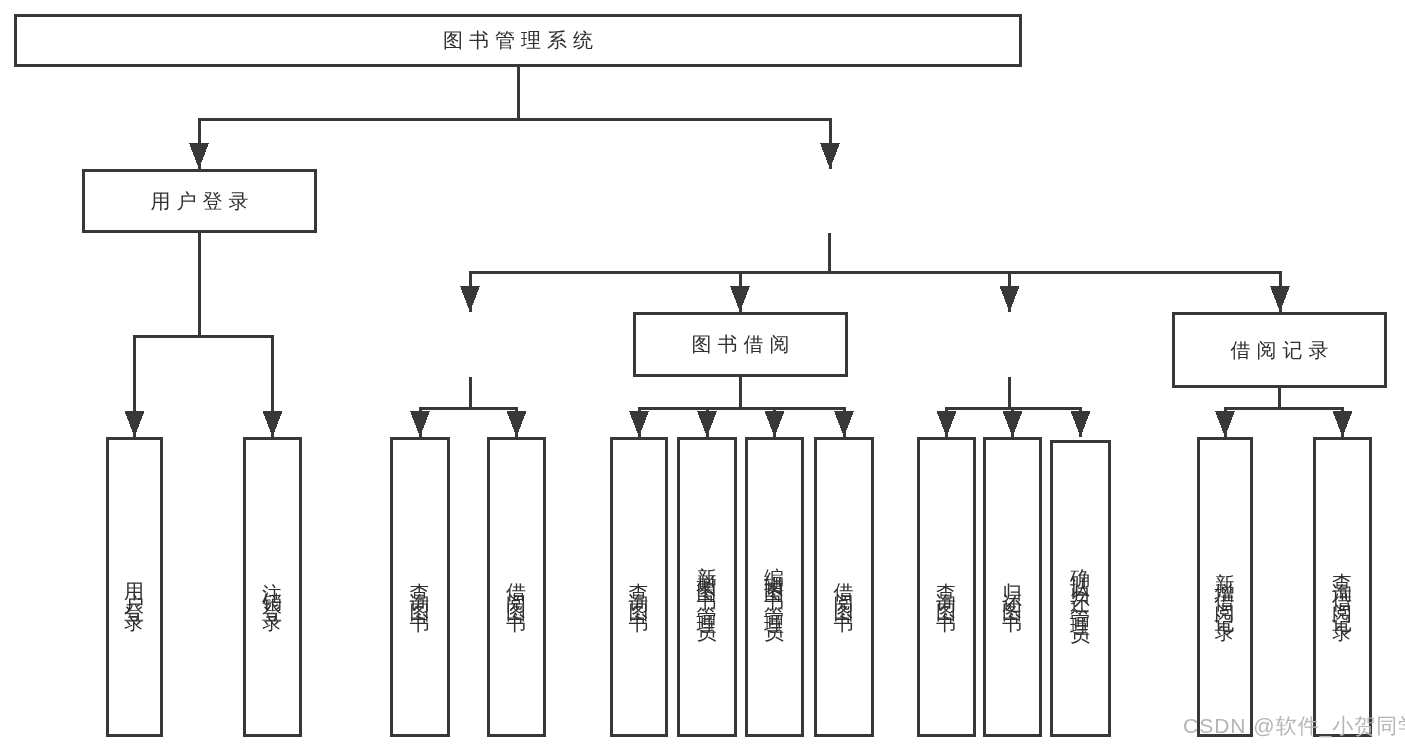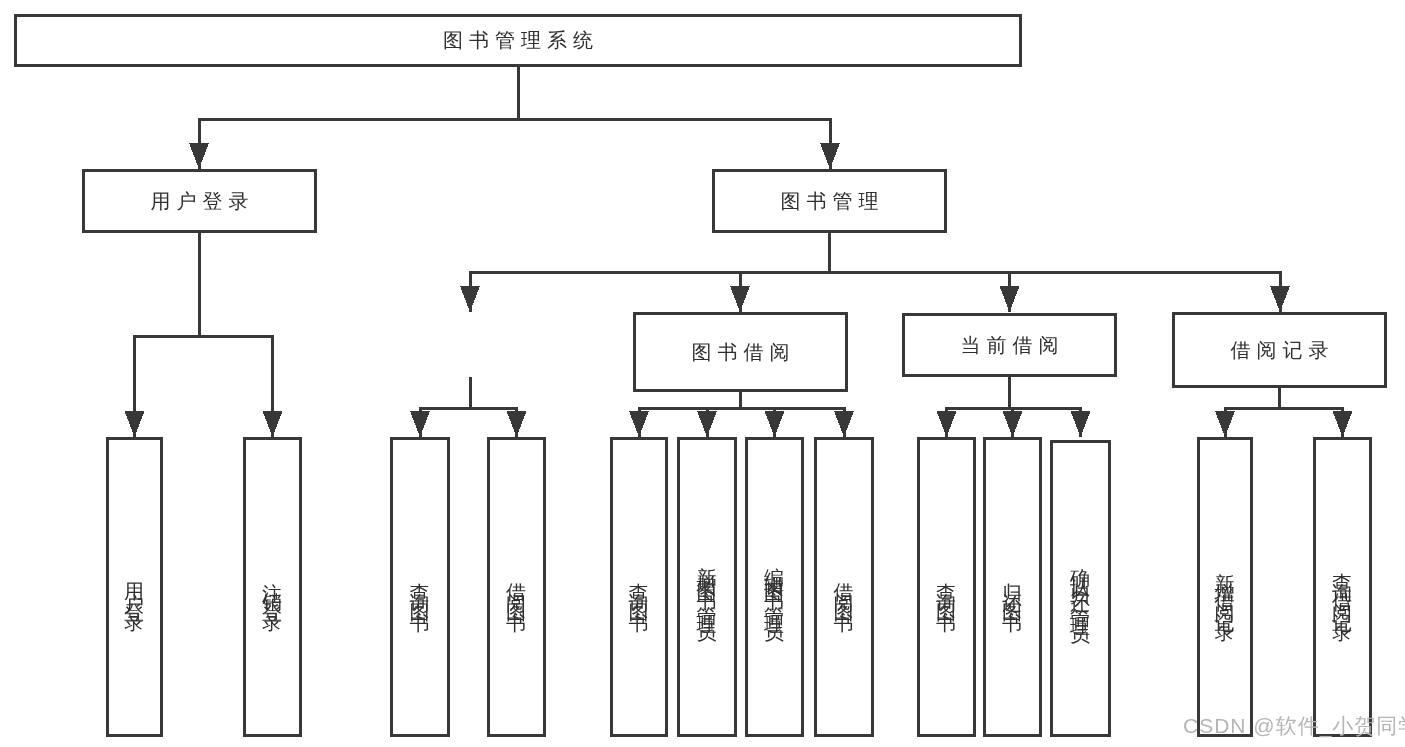--- a/index.html
+++ b/index.html
@@ -83,24 +83,22 @@
     <path d="M1080.5 408.5 V437" marker-end="url(#arrow)"></path>
 
     <path d="M1279.5 375 V408.5 M1223.5 408.5 H1344"></path>
     <path d="M1225 408.5 V437" marker-end="url(#arrow)"></path>
     <path d="M1342.5 408.5 V437" marker-end="url(#arrow)"></path>
   </svg>
 
   <div class="node hbox" style="left:14px;top:14px;width:1008px;height:53px">图书管理系统</div>
 
   <div class="node hbox" style="left:82px;top:169px;width:235px;height:64px">用户登录</div>
-  <div class="node hbox" style="left:712px;top:169px;width:235px;height:64px">图书管理</div>
 
-  <div class="node hbox" style="left:633px;top:312px;width:215px;height:80px">图书借阅</div>
-  <div class="node hbox" style="left:902px;top:313px;width:215px;height:64px">当前借阅</div>
+  <div class="node hbox" style="left:633px;top:312px;width:215px;height:65px">图书借阅</div>
   <div class="node hbox" style="left:1172px;top:312px;width:215px;height:76px">借阅记录</div>
 
   <div class="node vbox" style="left:106px;top:437px;width:57px;height:300px">
     <span>用户登录</span>
   </div>
   <div class="node vbox" style="left:243px;top:437px;width:59px;height:300px">
     <span>注销登录</span>
   </div>
 
   <div class="node vbox" style="left:390px;top:437px;width:60px;height:300px">

